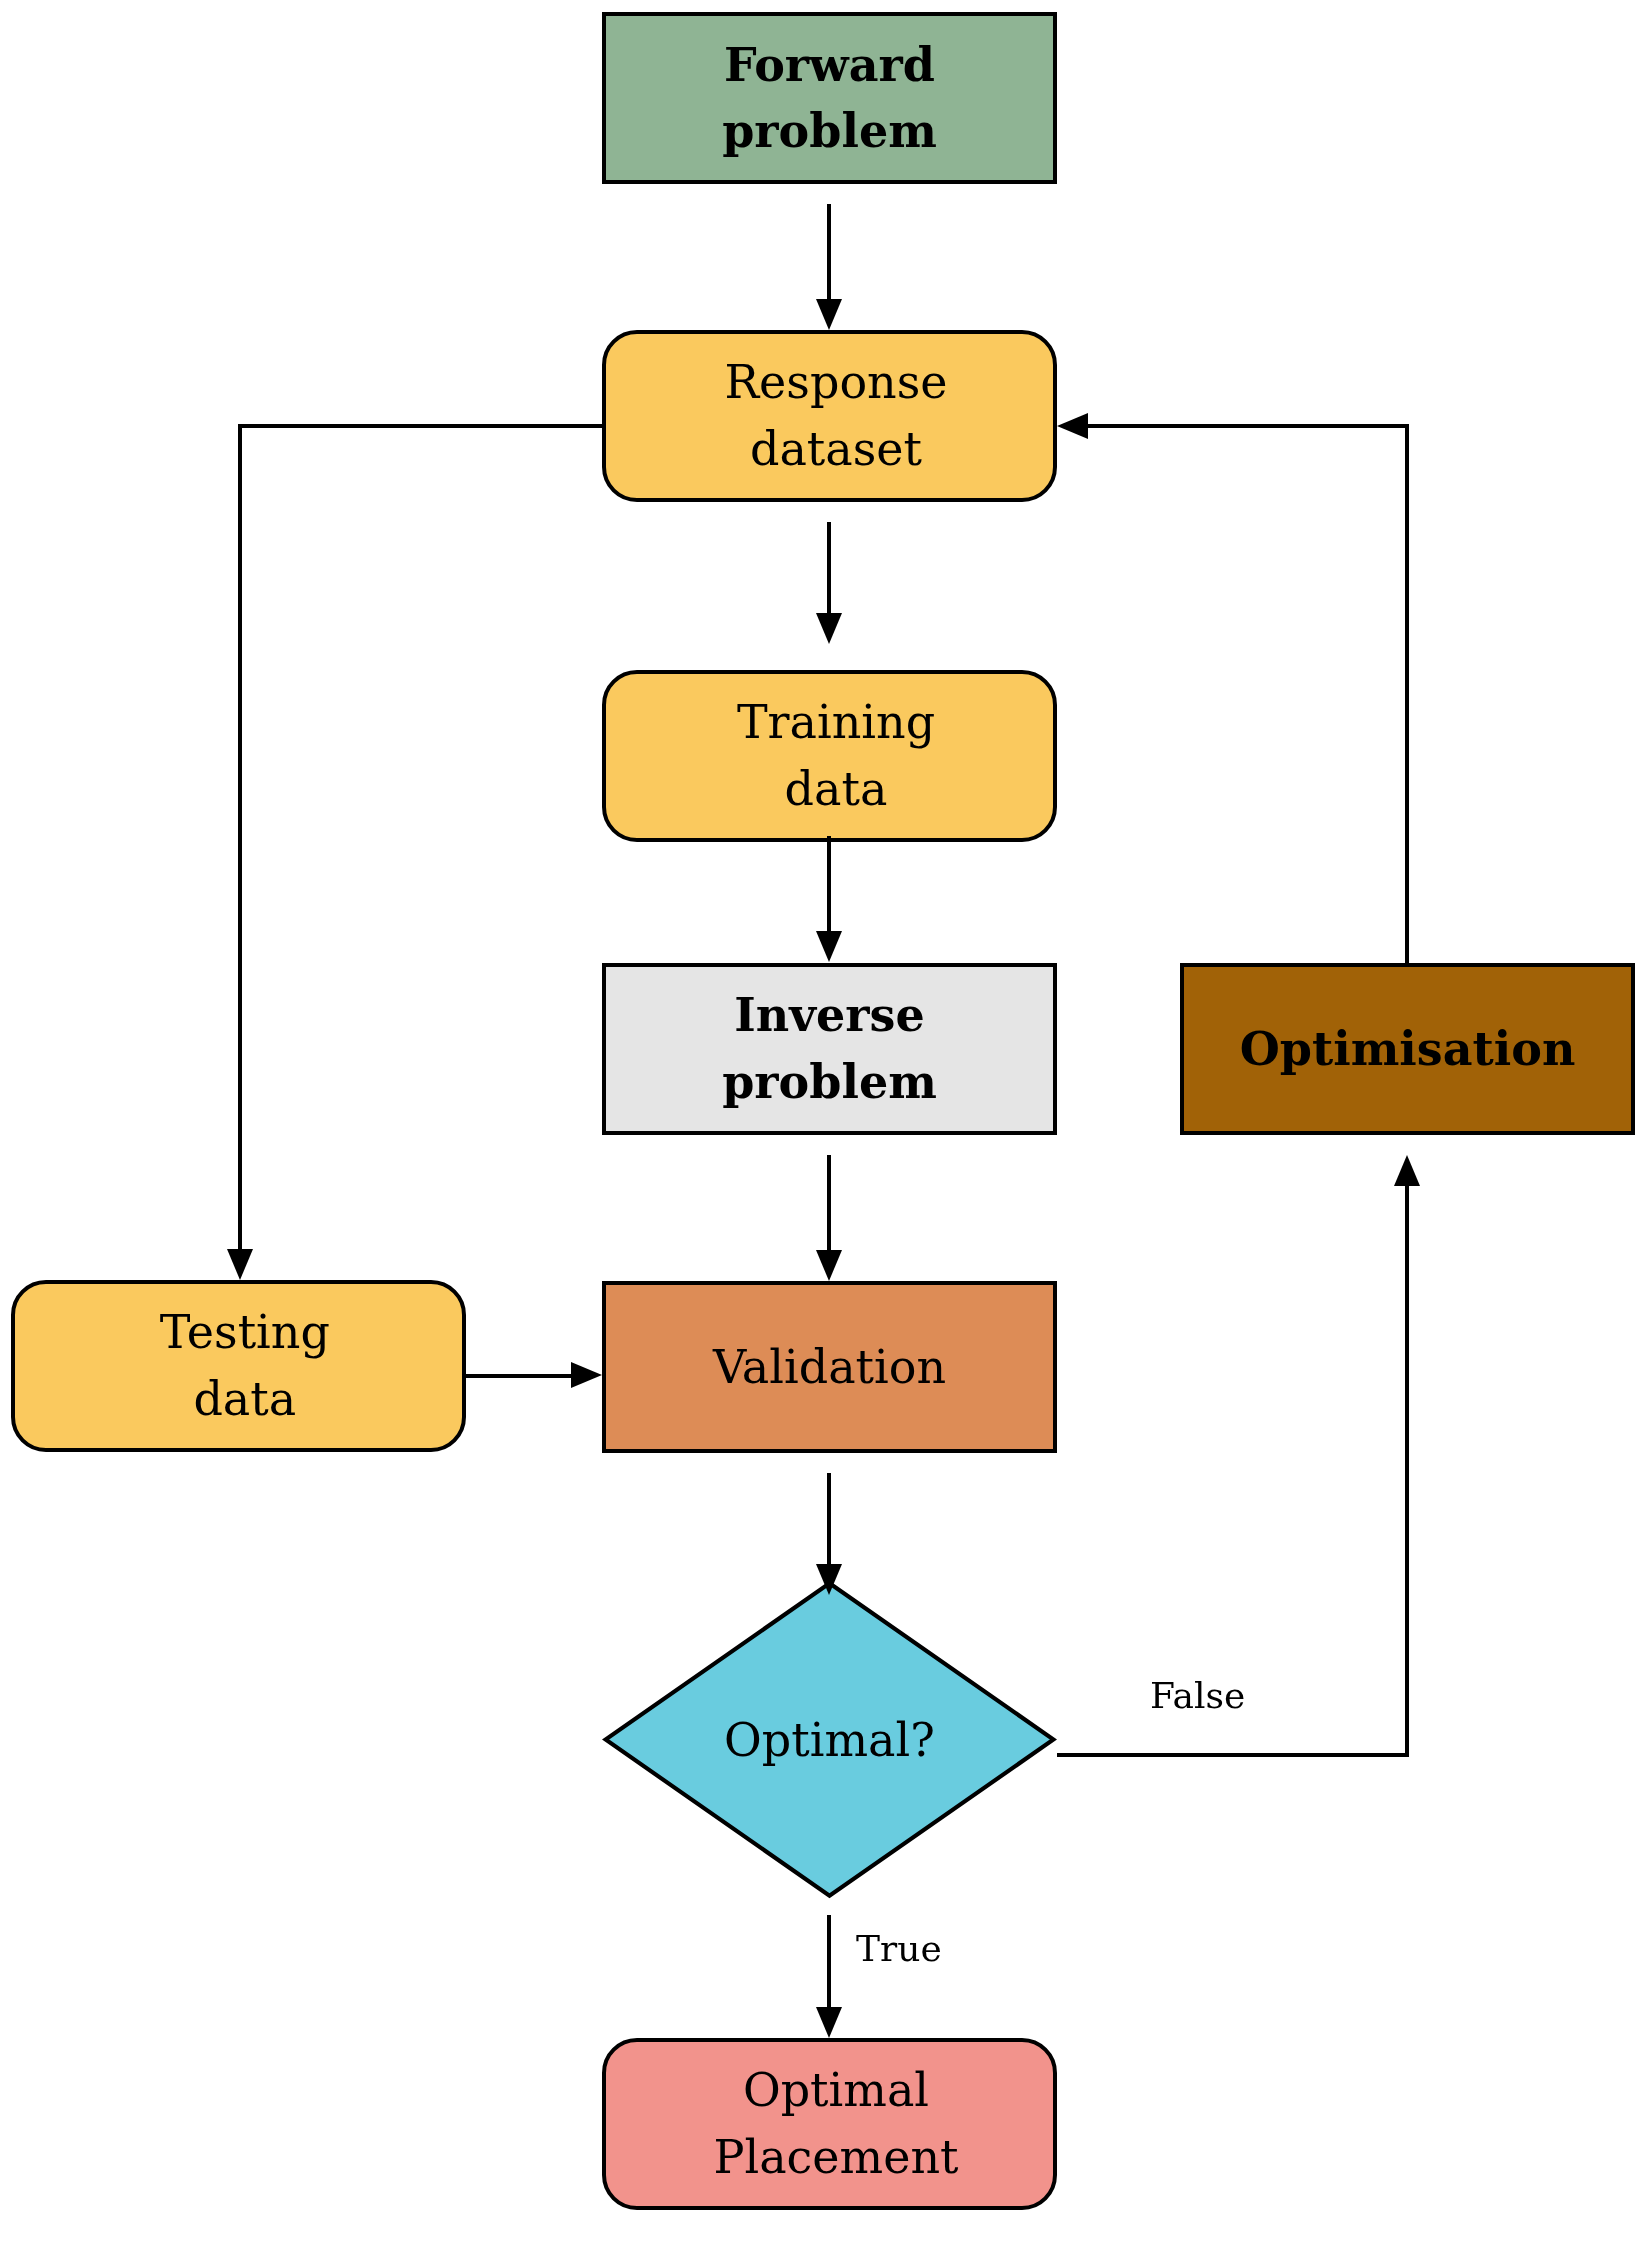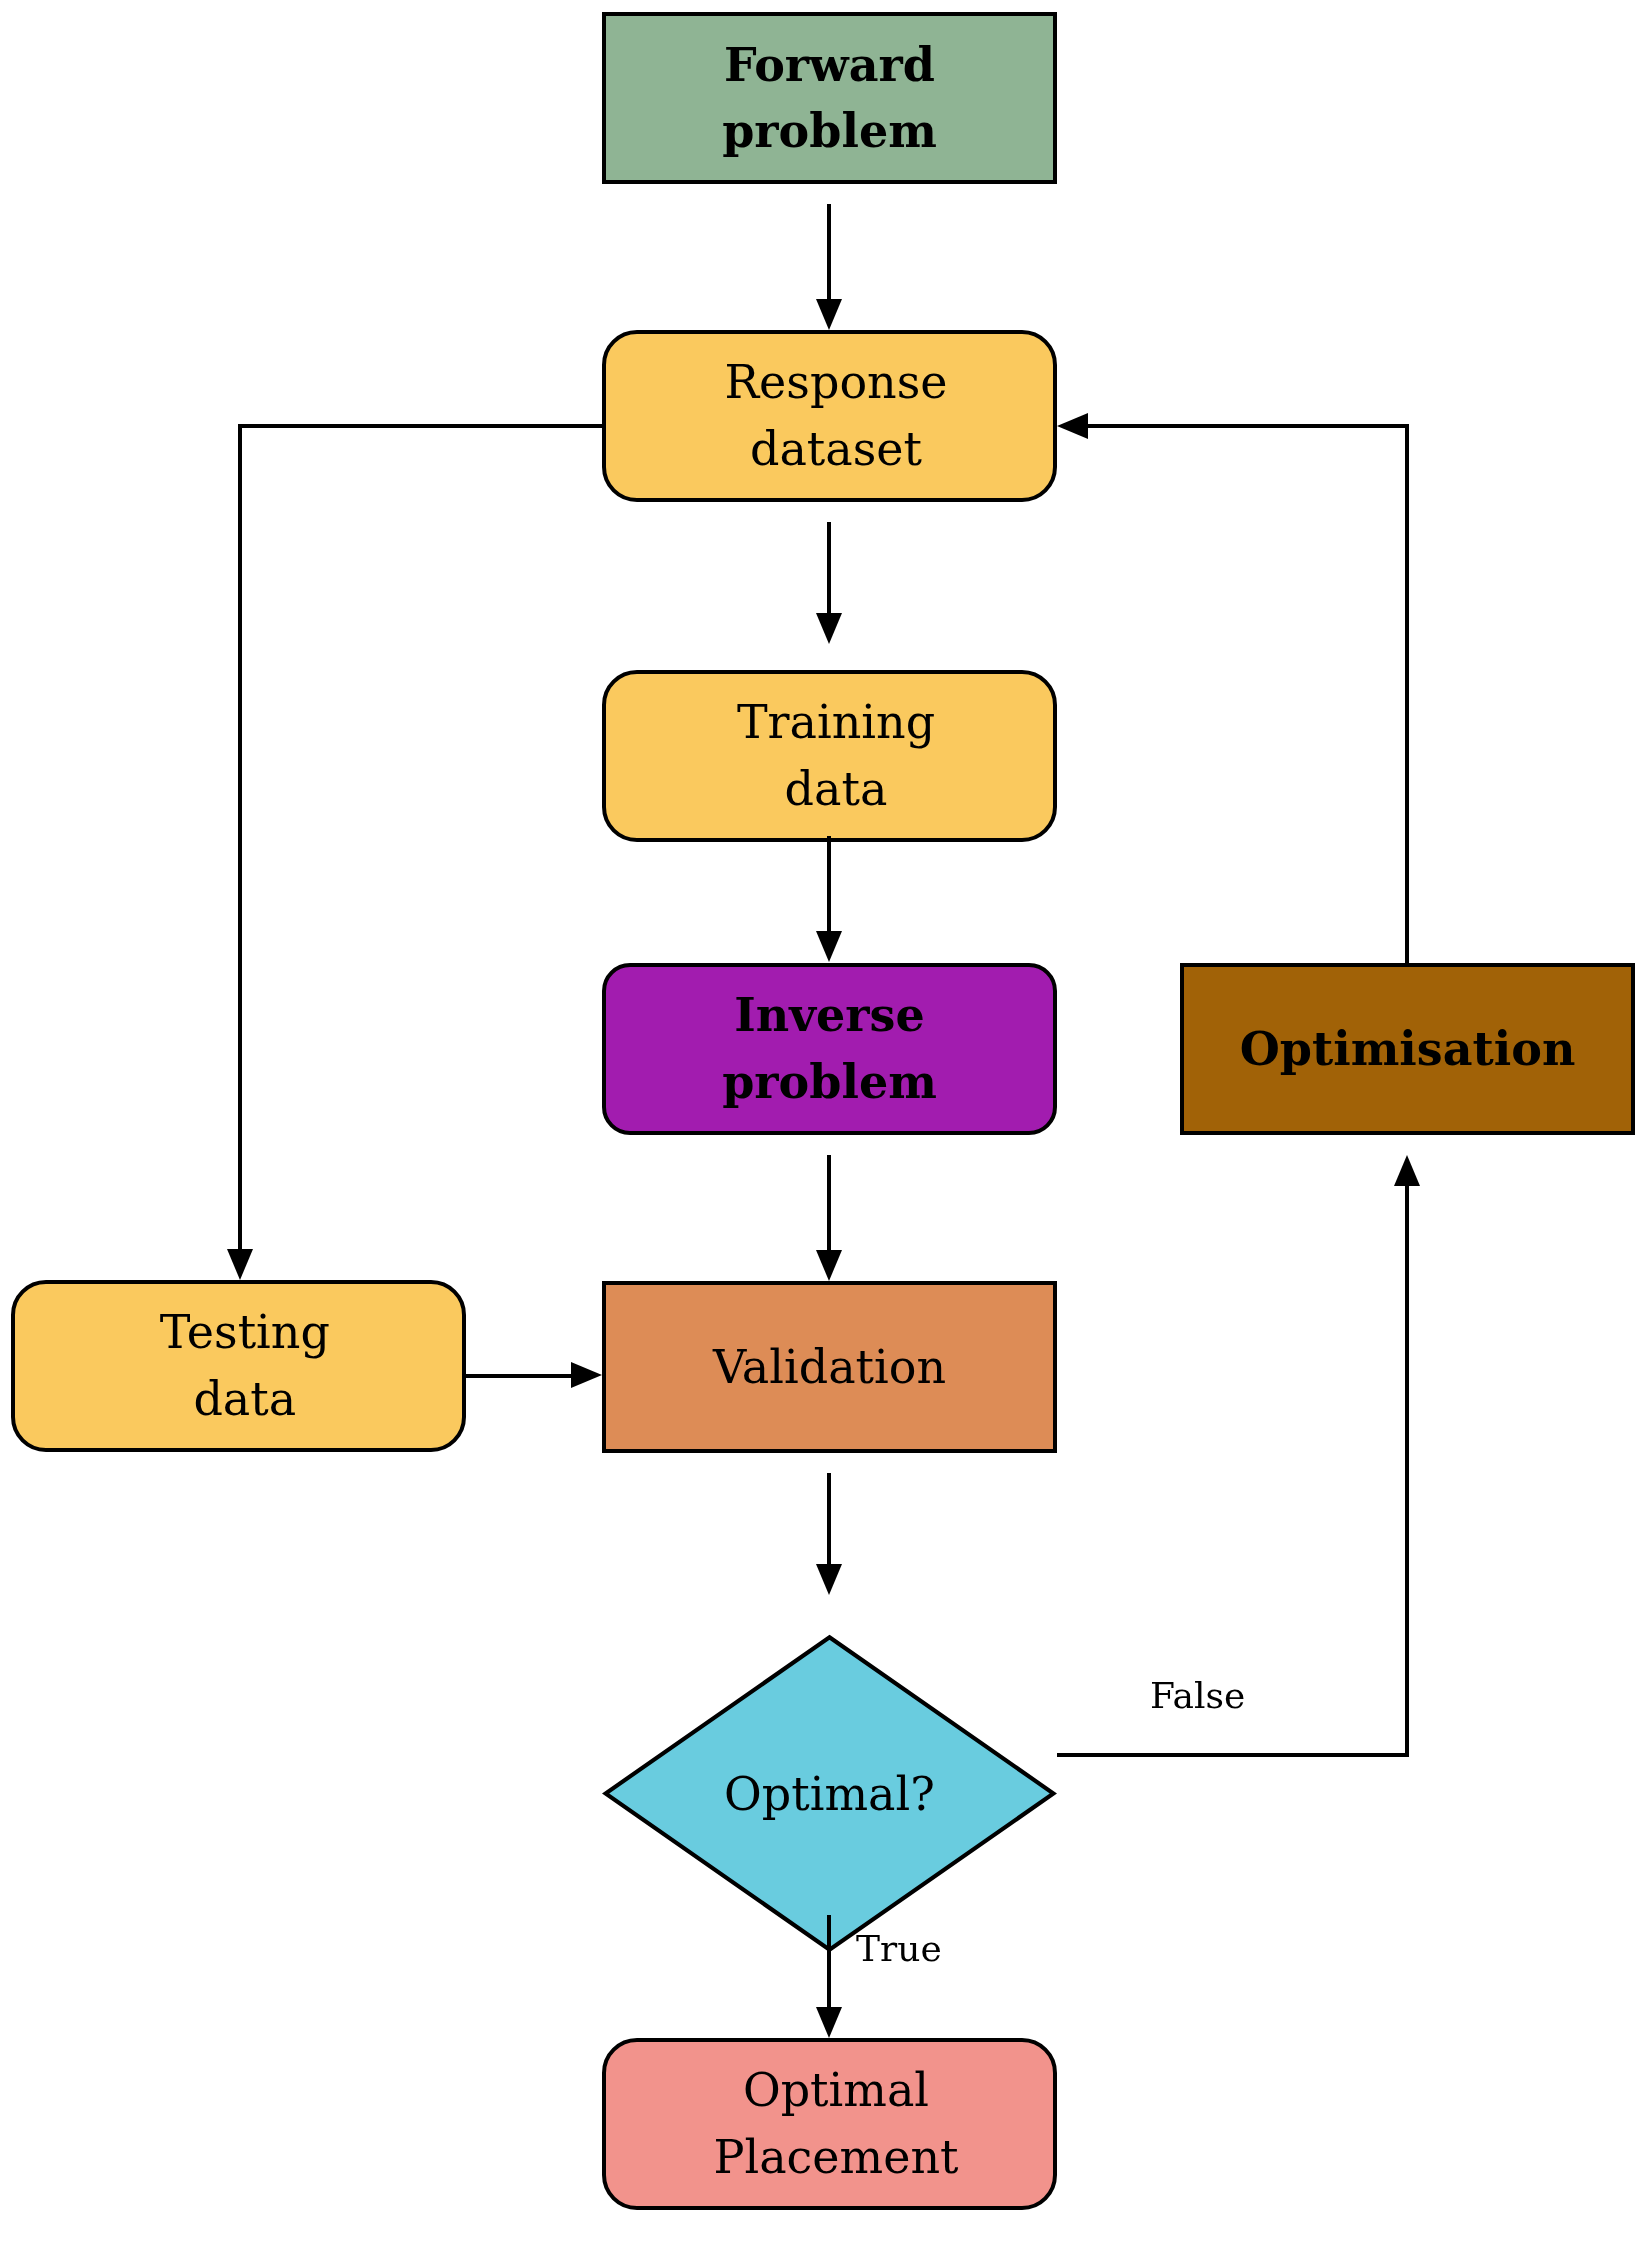--- a/index.html
+++ b/index.html
@@ -55,39 +55,39 @@
   <div class="node rounded" style="left: 602px; top: 330px; background-color: rgb(250, 201, 94);">
     <span class="node-label">Response
 dataset</span>
   </div>
 
   <div class="node rounded" style="left: 602px; top: 670px; background-color: rgb(250, 201, 94);">
     <span class="node-label">Training
 data</span>
   </div>
 
-  <div class="node bold" style="left: 602px; top: 963px; background-color: #a21caf; border-radius: 28px;">
+  <div class="node bold" style="left: 602px; top: 963px; background-color: #e5e5e5;">
     <span class="node-label">Inverse
 problem</span>
   </div>
 
   <div class="node bold" style="left: 1180px; top: 963px; background-color: #a16207;">
     <span class="node-label">Optimisation</span>
   </div>
 
   <div class="node rounded" style="left: 10.8px; top: 1280px; background-color: rgb(250, 201, 94);">
     <span class="node-label">Testing
 data</span>
   </div>
 
   <div class="node" style="left: 602px; top: 1281px; background-color: rgb(221, 140, 86);">
     <span class="node-label">Validation</span>
   </div>
 
-  <div class="diamond-wrap" style="left:602px;top:1634px;">
+  <div class="diamond-wrap" style="left:602px;top:1580px;">
     <svg width="455" height="319" viewBox="0 0 550 386">
       <polygon points="275,4 546,193 275,382 4,193" stroke="#000000" stroke-width="5" stroke-linejoin="miter" fill="#69CCDF"></polygon>
     </svg>
     <span class="diamond-label">Optimal?</span>
   </div>
 
   <div class="node rounded" style="left: 602px; top: 2038px; background-color: rgb(242, 147, 140);">
     <span class="node-label">Optimal
 Placement</span>
   </div>

